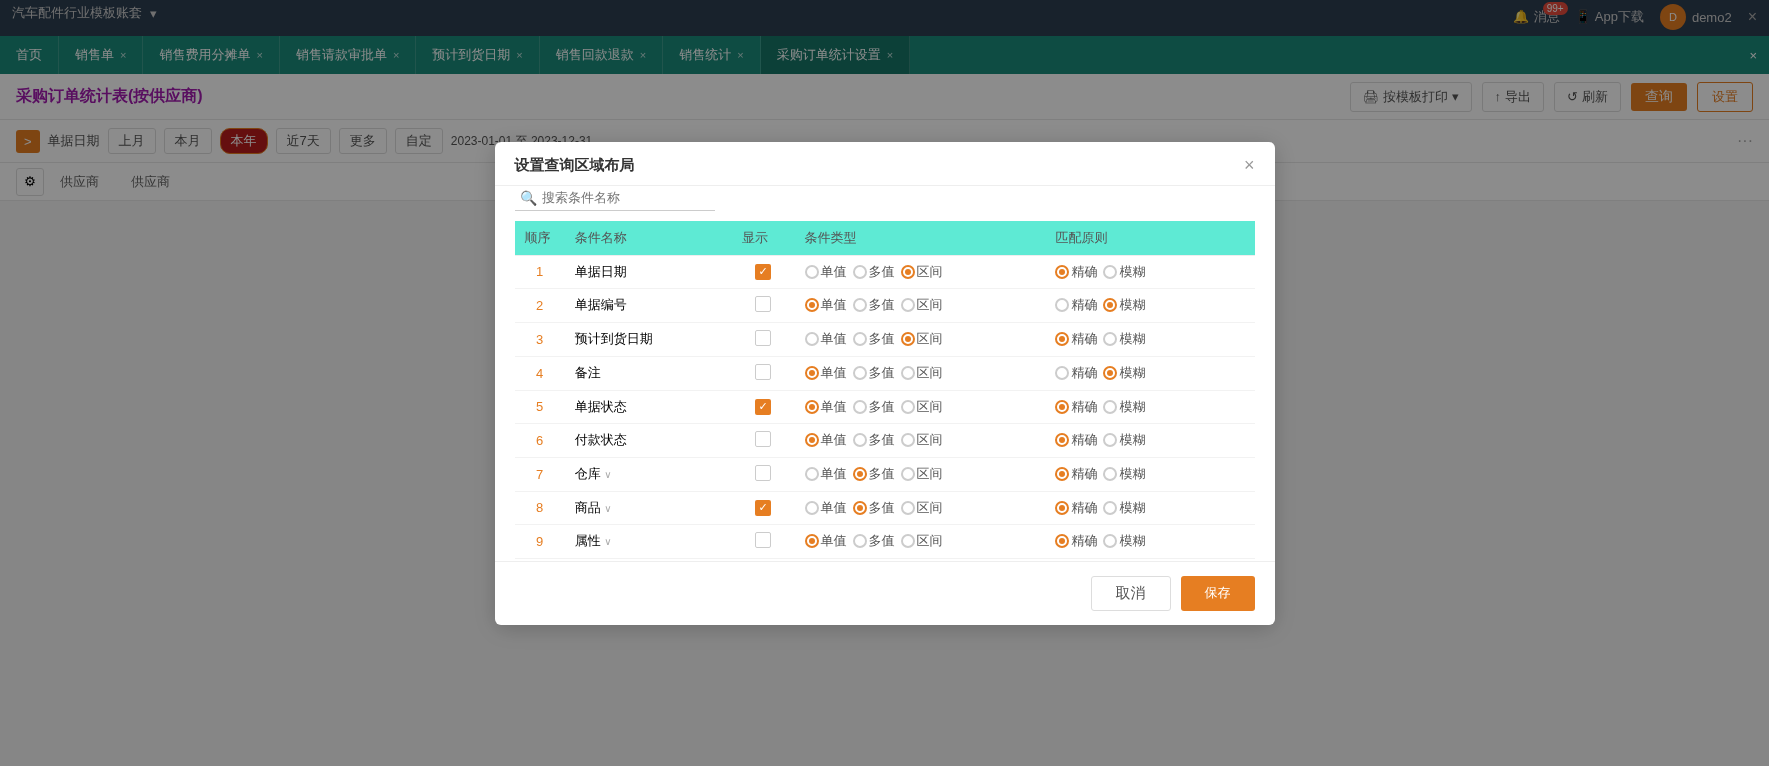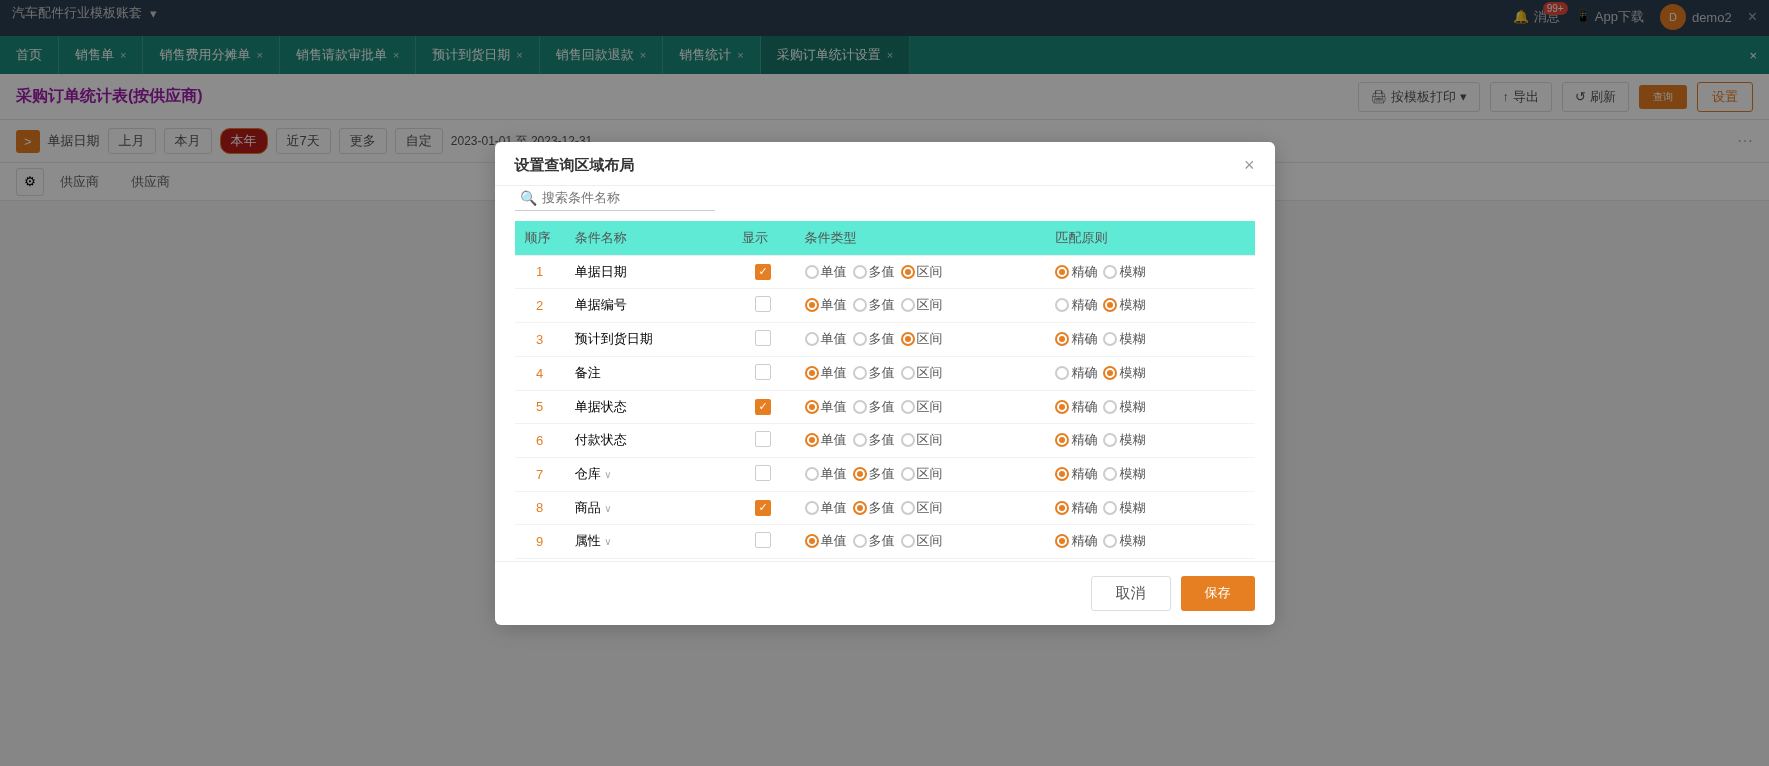--- a/index.html
+++ b/index.html
@@ -50,21 +50,21 @@
       background: white;
       display: flex;
       align-items: center;
       justify-content: space-between;
       padding: 0 16px;
       border-bottom: 1px solid #e8e8e8;
     }
     .page-title { font-size: 16px; font-weight: bold; color: #a21caf; }
     .header-actions { display: flex; align-items: center; gap: 10px; }
     .btn-outline { border: 1px solid #ddd; background: white; padding: 5px 12px; border-radius: 3px; cursor: pointer; font-size: 13px; color: #555; display: flex; align-items: center; gap: 4px; }
-    .btn-orange { background: #e67e22; color: white; border: none; padding: 5px 14px; border-radius: 3px; cursor: pointer; font-size: 10px; }
+    .btn-orange { background: #e67e22; color: white; border: none; padding: 5px 14px; border-radius: 3px; cursor: pointer; font-size: 14px; }
     .btn-white-orange { background: white; color: #e67e22; border: 1px solid #e67e22; padding: 5px 14px; border-radius: 3px; cursor: pointer; font-size: 13px; }
 
     
     .filter-bar {
       background: white;
       padding: 8px 16px;
       display: flex;
       align-items: center;
       gap: 8px;
       border-bottom: 1px solid #e8e8e8;

